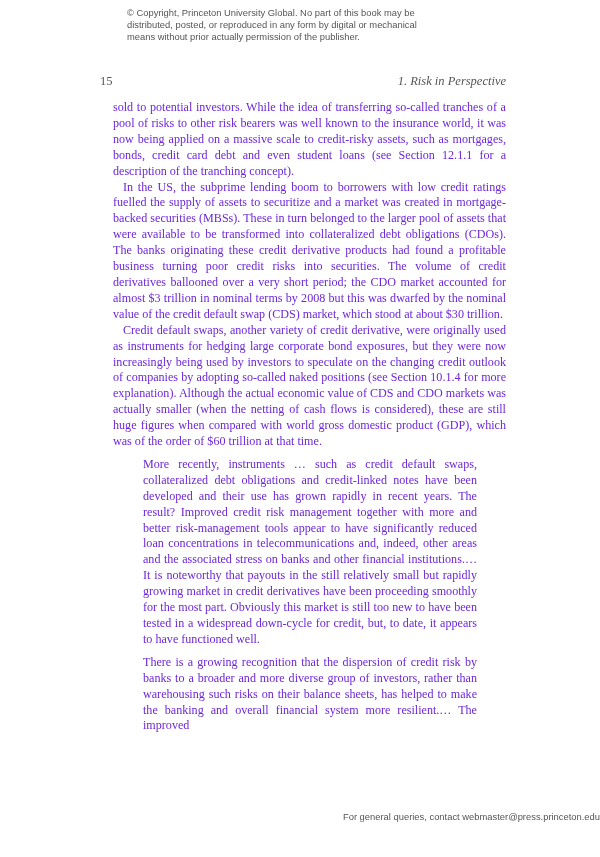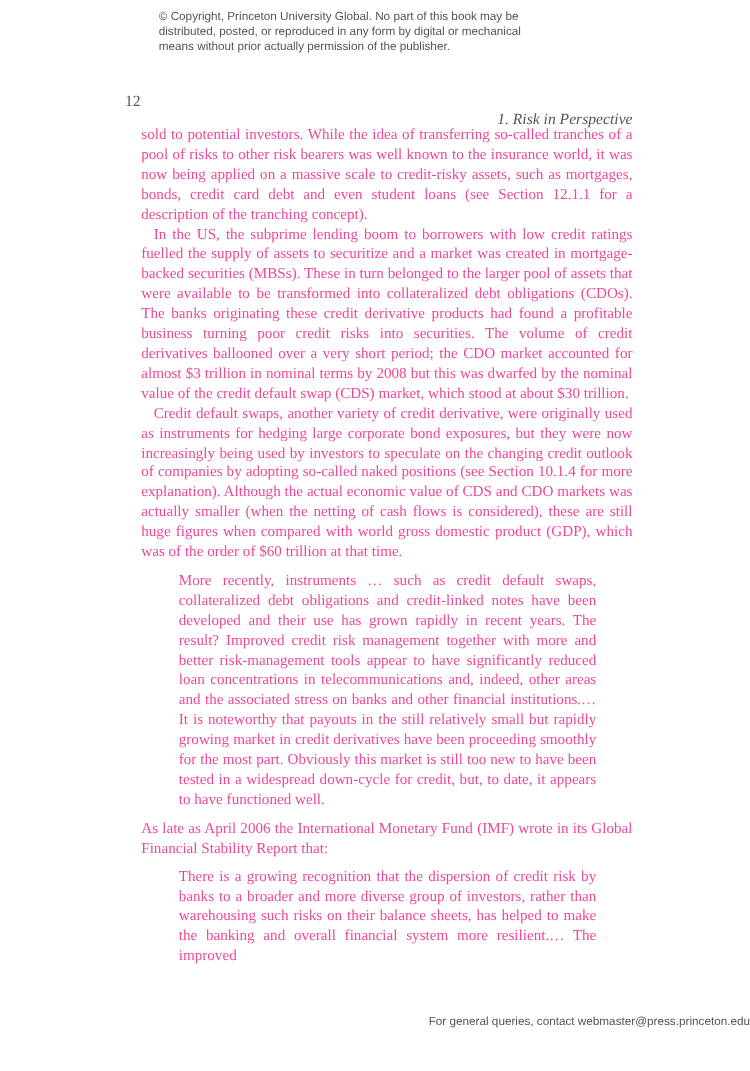--- a/index.html
+++ b/index.html
@@ -28,30 +28,30 @@
     position: absolute;
     left: 100px;
     top: 74px;
     width: 406px;
     height: 16px;
     font-family: "Liberation Serif", serif;
     font-size: 12.5px;
     color: #555;
   }
   .page-number { position: absolute; left: 0; top: 0; }
-  .chapter-title { position: absolute; right: 0; top: 14px; font-style: italic; }
+  .chapter-title { position: absolute; right: 0; top: 0; font-style: italic; }
   .body-text {
     position: absolute;
     left: 113px;
     top: 100px;
     width: 393px;
     font-family: "Liberation Serif", serif;
     font-size: 12.1px;
     line-height: 15.9px;
-    color: #ec4899;
+    color: #6d28d9;
     text-align: justify;
   }
   .body-text p {
     margin: 0;
     text-indent: 10px;
     hyphens: auto;
   }
   .body-text p.noindent { text-indent: 0; }
   .body-text blockquote {
     margin: 7px 29px 7px 30px;
@@ -72,26 +72,25 @@
 </head>
 <body>
 
 <div class="copyright">
   <div>© Copyright, Princeton University Global. No part of this book may be</div>
   <div>distributed, posted, or reproduced in any form by digital or mechanical</div>
   <div>means without prior actually permission of the publisher.</div>
 </div>
 
 <div class="running-head">
-  <span class="page-number">12</span>
+  <span class="page-number">15</span>
   <span class="chapter-title">1.  Risk in Perspective</span>
 </div>
 
 <div class="body-text">
   <p class="noindent">sold to potential investors. While the idea of transferring so-called tranches of a pool of risks to other risk bearers was well known to the insurance world, it was now being applied on a massive scale to credit-risky assets, such as mortgages, bonds, credit card debt and even student loans (see Section 12.1.1 for a description of the tranching concept).</p>
   <p>In the US, the subprime lending boom to borrowers with low credit ratings fuelled the supply of assets to securitize and a market was created in mortgage-backed securities (MBSs). These in turn belonged to the larger pool of assets that were available to be transformed into collateralized debt obligations (CDOs). The banks originating these credit derivative products had found a profitable business turning poor credit risks into securities. The volume of credit derivatives ballooned over a very short period; the CDO market accounted for almost $3 trillion in nominal terms by 2008 but this was dwarfed by the nominal value of the credit default swap (CDS) market, which stood at about $30 trillion.</p>
   <p>Credit default swaps, another variety of credit derivative, were originally used as instruments for hedging large corporate bond exposures, but they were now increasingly being used by investors to speculate on the changing credit outlook of companies by adopting so-called naked positions (see Section 10.1.4 for more explanation). Although the actual economic value of CDS and CDO markets was actually smaller (when the netting of cash flows is considered), these are still huge figures when compared with world gross domestic product (GDP), which was of the order of $60 trillion at that time.</p>
   <blockquote>More recently, instruments … such as credit default swaps, collateralized debt obligations and credit-linked notes have been developed and their use has grown rapidly in recent years. The result? Improved credit risk management together with more and better risk-management tools appear to have significantly reduced loan concentrations in telecommunications and, indeed, other areas and the associated stress on banks and other financial institutions.… It is noteworthy that payouts in the still relatively small but rapidly growing market in credit derivatives have been proceeding smoothly for the most part. Obviously this market is still too new to have been tested in a widespread down-cycle for credit, but, to date, it appears to have functioned well.</blockquote>
-  <p class="noindent">As late as April 2006 the International Monetary Fund (IMF) wrote in its Global Financial Stability Report that:</p>
   <blockquote>There is a growing recognition that the dispersion of credit risk by banks to a broader and more diverse group of investors, rather than warehousing such risks on their balance sheets, has helped to make the banking and overall financial system more resilient.… The improved</blockquote>
 </div>
 
 <div class="footer">For general queries, contact webmaster@press.princeton.edu</div>
 
 </body></html>

